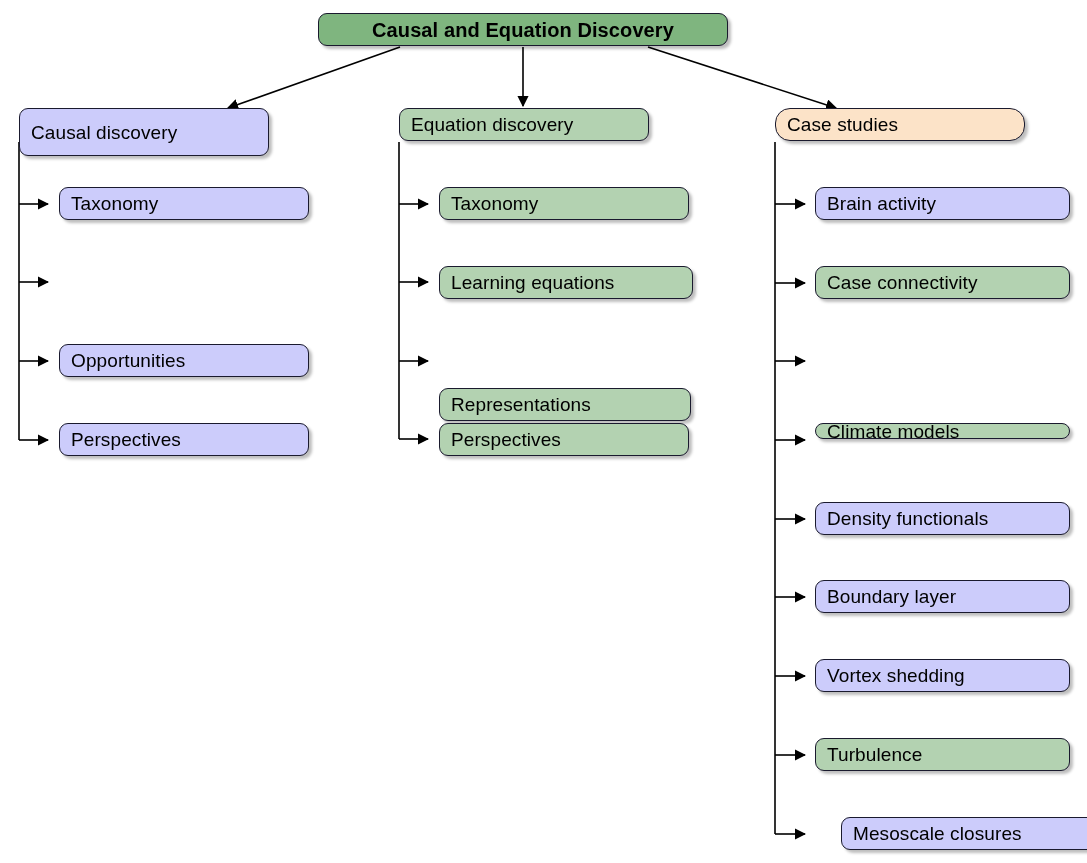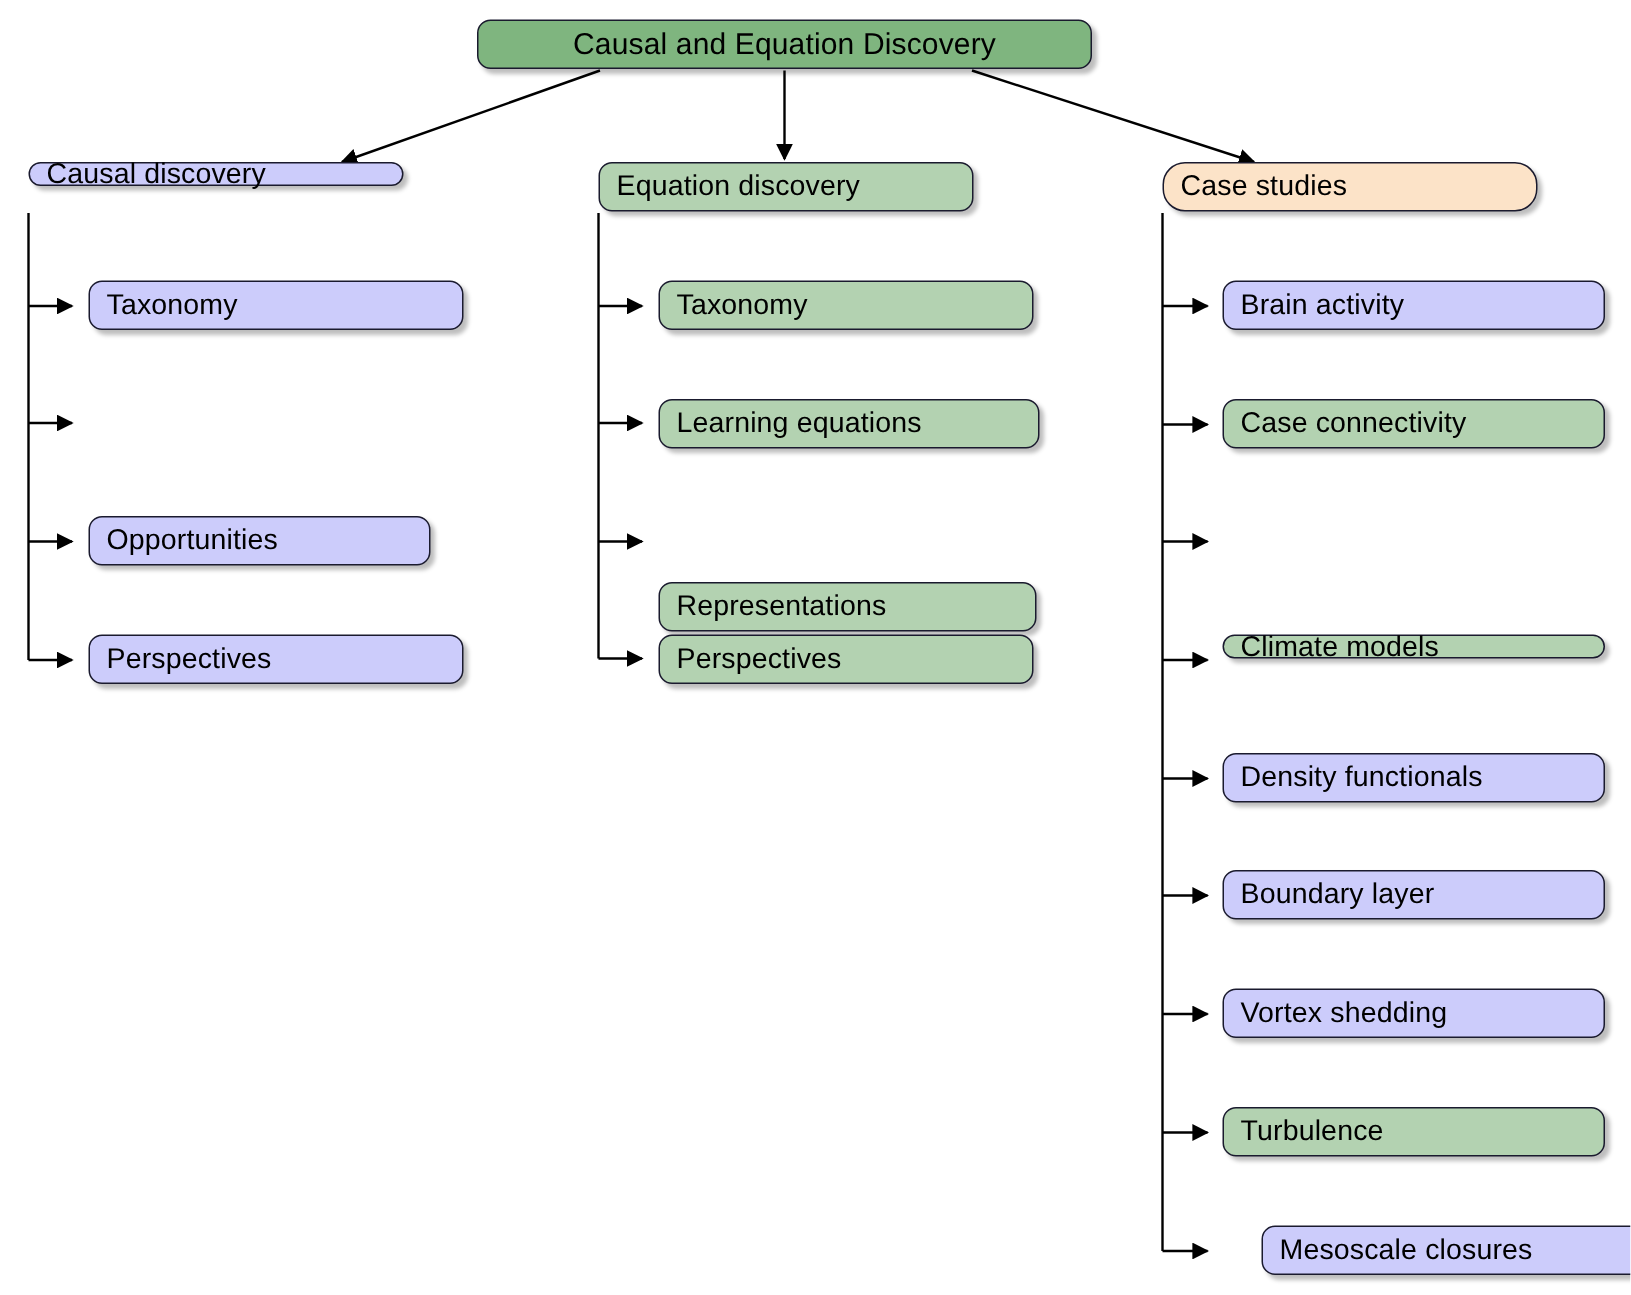--- a/index.html
+++ b/index.html
@@ -95,32 +95,32 @@
       <path d="M 775 361 L 805 361" marker-end="url(#arrow)"></path>
       <path d="M 775 440 L 805 440" marker-end="url(#arrow)"></path>
       <path d="M 775 519 L 805 519" marker-end="url(#arrow)"></path>
       <path d="M 775 597 L 805 597" marker-end="url(#arrow)"></path>
       <path d="M 775 676 L 805 676" marker-end="url(#arrow)"></path>
       <path d="M 775 755 L 805 755" marker-end="url(#arrow)"></path>
       <path d="M 775 834 L 805 834" marker-end="url(#arrow)"></path>
     </g>
   </svg>
 
-  <div class="node root fill-green-dark" style="left:318px; top:13px; width:410px; height:33px;">
+  <div class="node root fill-green-dark" style="left:318px; top:13px; width:410px; height:33px;font-weight:bold;">
     <span class="label">Causal and Equation Discovery</span>
   </div>
 
-  <div class="node fill-purple" style="left:19px; top:108px; width:250px; height:16px;">
+  <div class="node fill-purple" style="left:19px; top:108px; width:250px; height:48px;">
     <span class="label">Causal discovery</span>
   </div>
 
   <div class="node fill-purple" style="left:59px; top:187px; width:250px; height:33px;">
     <span class="label">Taxonomy</span>
   </div>
-  <div class="node fill-purple" style="left:59px; top:344px; width:228px; height:33px;">
+  <div class="node fill-purple" style="left:59px; top:344px; width:250px; height:33px;">
     <span class="label">Opportunities</span>
   </div>
   <div class="node fill-purple" style="left:59px; top:423px; width:250px; height:33px;">
     <span class="label">Perspectives</span>
   </div>
 
   <div class="node fill-green" style="left:399px; top:108px; width:250px; height:33px;">
     <span class="label">Equation discovery</span>
   </div>
 

